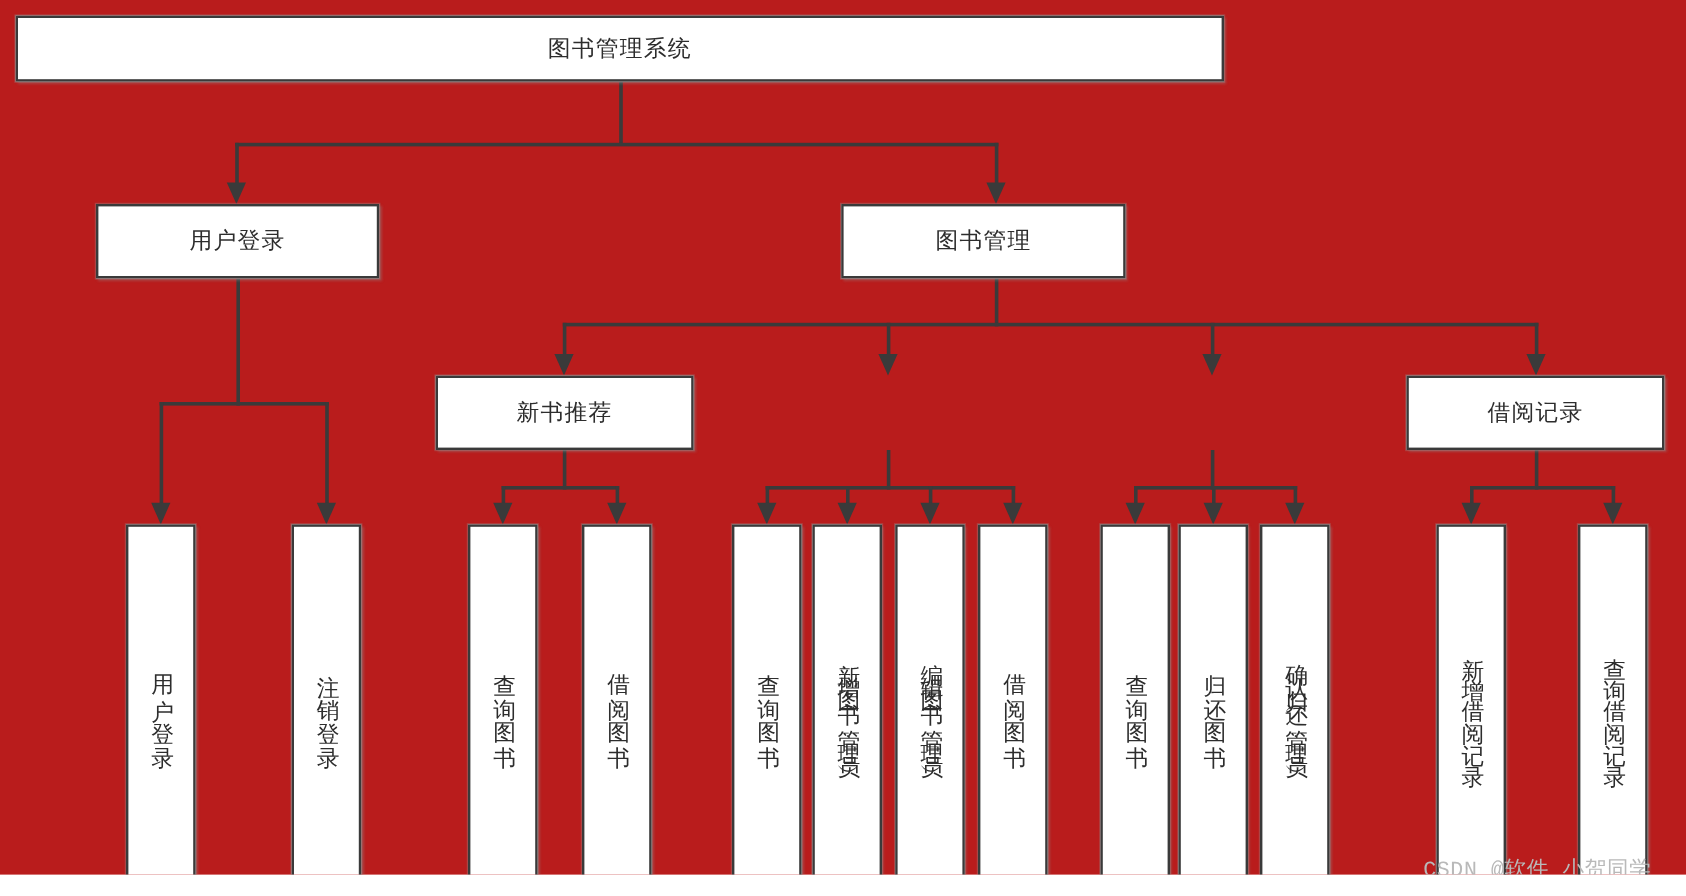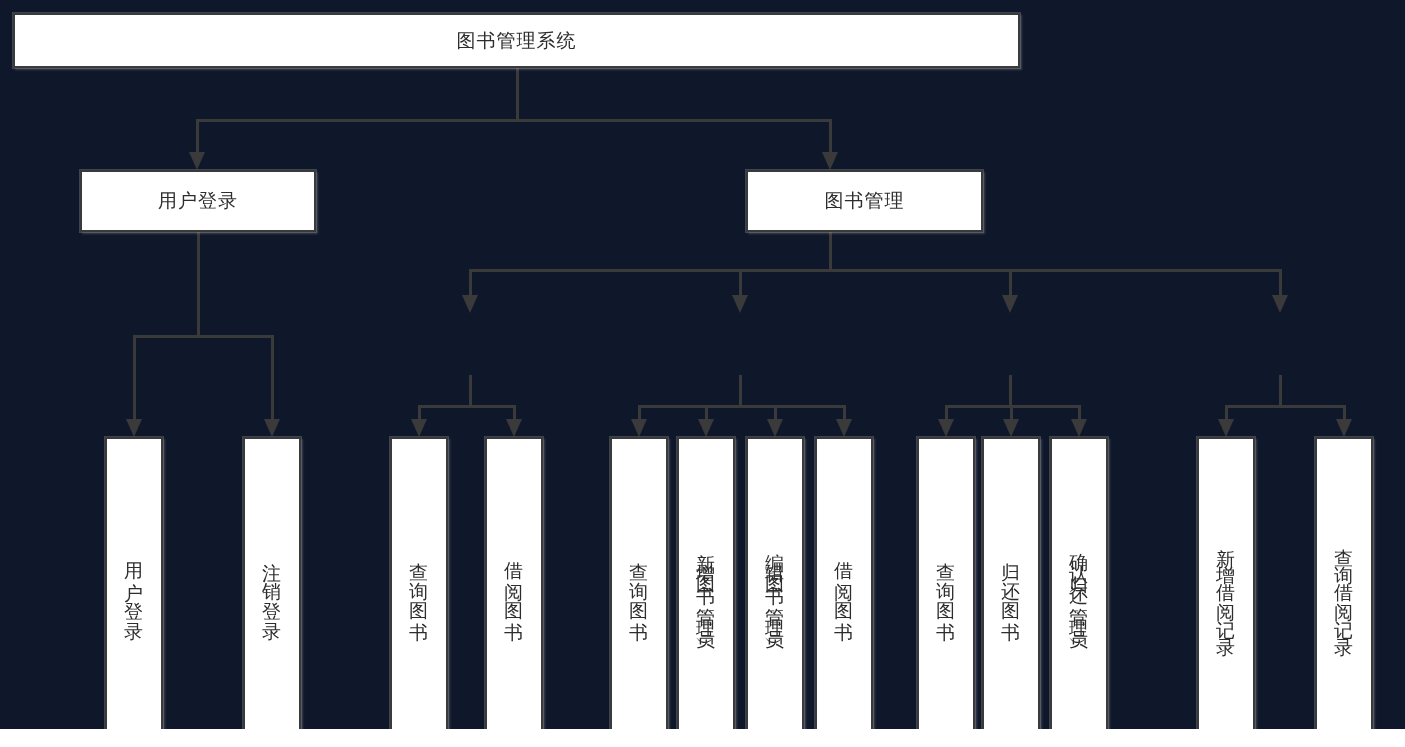--- a/index.html
+++ b/index.html
@@ -1,18 +1,18 @@
 <!DOCTYPE html>
 <html><head>
 <meta charset="utf-8">
 <style>
   html,body { margin:0; padding:0; background:#ffffff; }
   #stage {
-    position:relative; width:1405px; height:729px; background:#0f172a;
-    font-family:Liberation Serif, serif; overflow:hidden;
+    position:relative; width:1405px; height:729px; background:#b91c1c;
+    font-family:Liberation Mono, monospace; overflow:hidden;
   }
   .box {
     position:absolute; box-sizing:border-box; background:#ffffff;
     border:2px solid #3a3a3a;
     box-shadow:0 0 0 1px rgba(150,150,150,.35), 2px 2px 2px rgba(140,140,140,.35);
     display:flex; align-items:center; justify-content:center; z-index:2;
   }
   .lbl { font-size:19px; color:#2d2d2d; letter-spacing:1px; white-space:nowrap; }
   .leaf .lbl {
     writing-mode:vertical-rl; text-orientation:mixed; letter-spacing:20px;
@@ -96,24 +96,30 @@
   <i class="ar" style="left:1218px;top:419px"></i>
   <i class="ar" style="left:1336px;top:419px"></i>
 
   <div class="box" style="left:13px;top:13px;width:1007px;height:55px">
     <span class="lbl">图书管理系统</span>
   </div>
 
   <div class="box" style="left:80px;top:170px;width:236px;height:62px">
     <span class="lbl">用户登录</span>
   </div>
-  <div class="box" style="left:746px;top:170px;width:237px;height:62px">
+  <div class="box" style="left:701px;top:170px;width:237px;height:62px">
     <span class="lbl">图书管理</span>
   </div>
 
+  <div class="box" style="left:363px;top:313px;width:215px;height:62px">
+    <span class="lbl">新书推荐</span>
+  </div>
+  <div class="box" style="left:1172px;top:313px;width:215px;height:62px">
+    <span class="lbl">借阅记录</span>
+  </div>
 
   <div class="box leaf" style="left:105px;top:437px;width:58px;height:300px">
     <span class="lbl">用户登录</span>
   </div>
   <div class="box leaf" style="left:243px;top:437px;width:58px;height:300px">
     <span class="lbl">注销登录</span>
   </div>
   <div class="box leaf" style="left:390px;top:437px;width:58px;height:300px">
     <span class="lbl">查询图书</span>
   </div>
@@ -141,13 +147,14 @@
   <div class="box leaf" style="left:1050px;top:437px;width:58px;height:300px">
     <span class="lbl s9">确认归还（管理员）</span>
   </div>
   <div class="box leaf" style="left:1197px;top:437px;width:58px;height:300px">
     <span class="lbl s6">新增借阅记录</span>
   </div>
   <div class="box leaf" style="left:1315px;top:437px;width:58px;height:300px">
     <span class="lbl s6">查询借阅记录</span>
   </div>
 
+  <div class="watermark">CSDN @软件_小贺同学</div>
 </div>
 
 </body></html>

